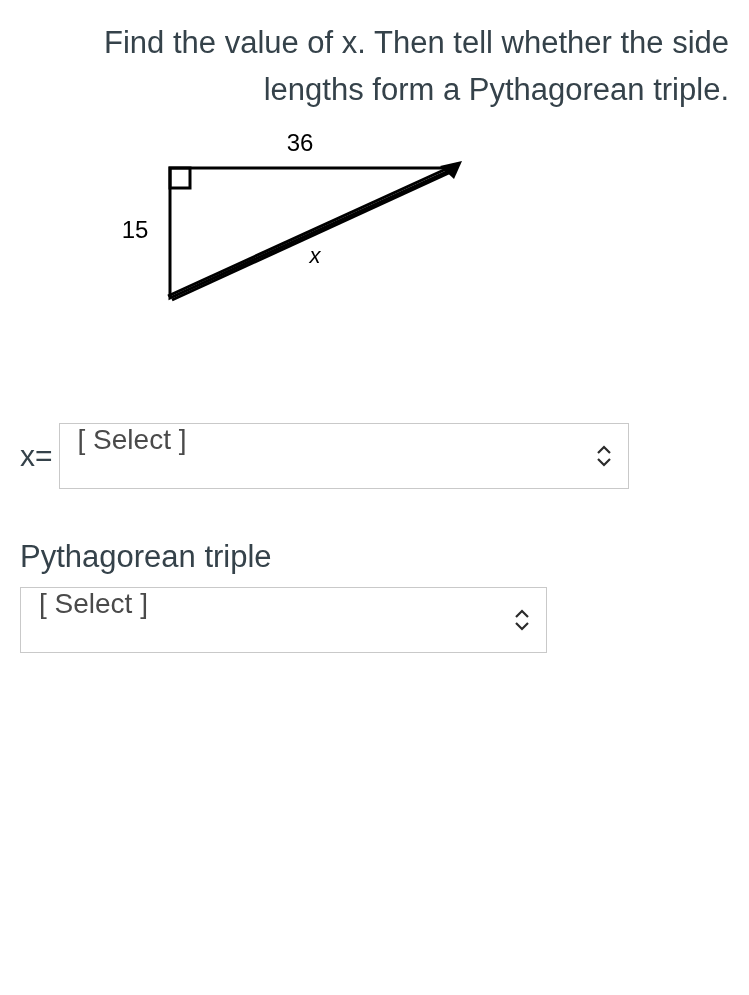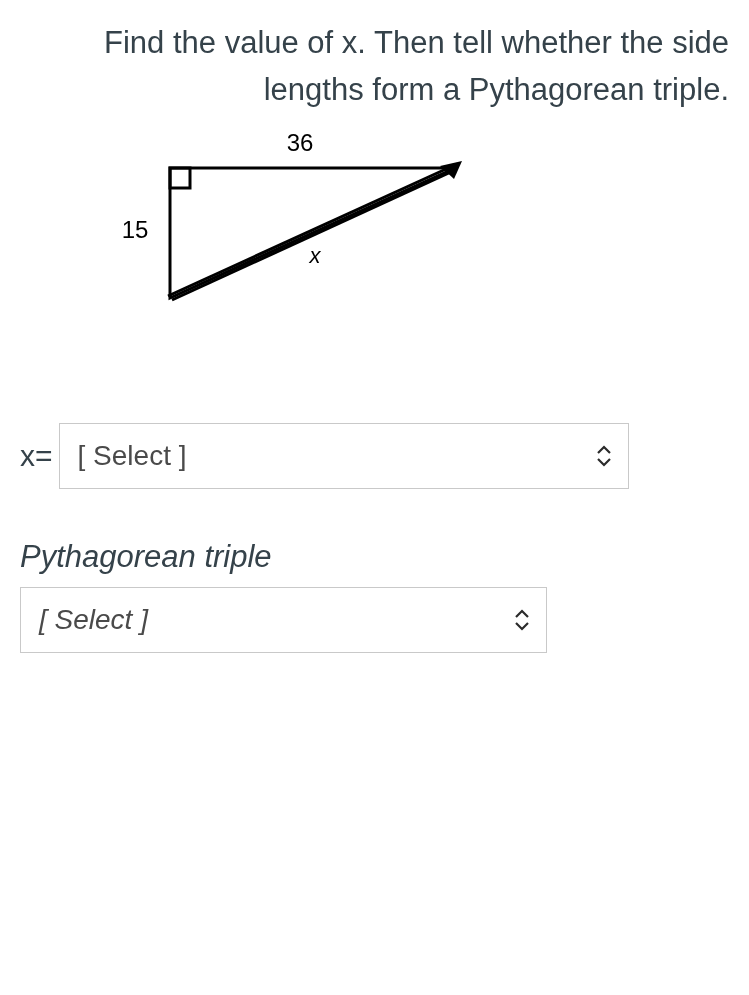--- a/index.html
+++ b/index.html
@@ -40,21 +40,21 @@
       color: #35424a;
       margin-right: 6px;
       white-space: nowrap;
     }
     .select-box {
       position: relative;
       border: 1px solid #c9c9c9;
       background: #fff;
       height: 66px;
       display: flex;
-      align-items: center;
+      align-items: flex-start;
       padding: 0 48px 0 18px;
       cursor: pointer;
     }
     .select-box-1 {
       width: 570px;
     }
     .select-box-2 {
       width: 527px;
     }
     .select-placeholder {
@@ -69,21 +69,20 @@
       width: 16px;
       height: 22px;
     }
     .section-label {
       font-size: 31px;
       color: #35424a;
       margin-bottom: 12px;
     }
     .triple-section {
       margin-top: 24px;
-      font-style: italic;
     }
   </style>
 </head>
 <body>
 
 <div class="question-text">
   <span>Find the value of </span><span class="var-x">x</span><span>. Then tell whether the side lengths form a Pythagorean triple.</span>
 </div>
 
 <div class="diagram-container">

